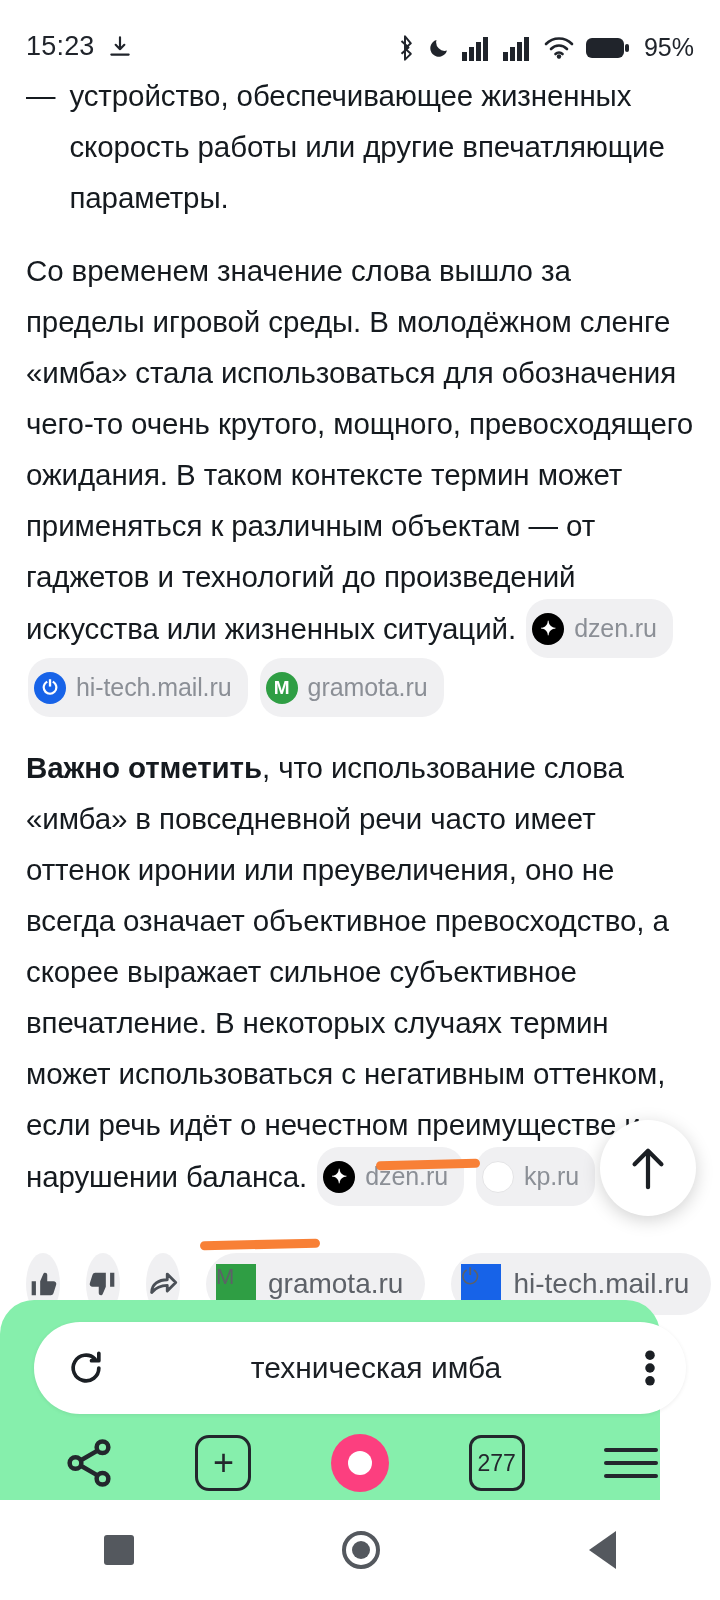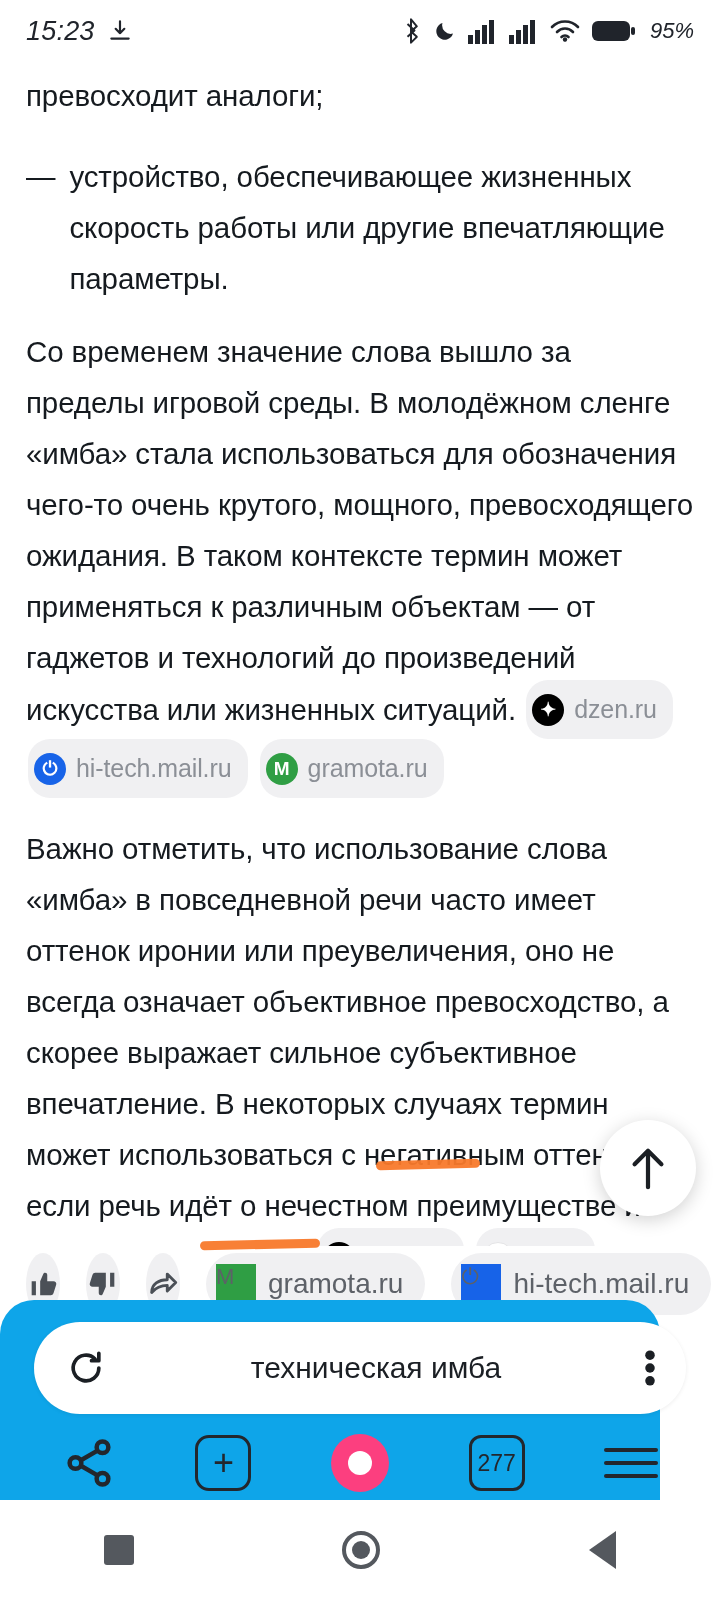--- a/index.html
+++ b/index.html
@@ -12,29 +12,28 @@
   #screen {
     position: relative;
     width: 720px; height: 1600px;
     background: #ffffff;
   }
 
   
   .statusbar {
     position: absolute; top: 0; left: 0;
     width: 720px; height: 62px;
-    display: flex; align-items: center;
+    display: flex; align-items: flex-end;
     padding: 0 26px;
     color: #1b1b1b;
-    font-style: italic;
   }
   .sb-left { display: flex; align-items: center; gap: 12px; }
   .sb-clock { font-size: 27px; letter-spacing: 0.2px; color: #20242b; }
   .sb-right { margin-left: auto; display: flex; align-items: center; gap: 11px; }
-  .sb-batt-text { font-size: 22px; color: #20242b; margin-left: 4px; }
+  .sb-batt-text { font-size: 25px; color: #20242b; margin-left: 4px; }
   .ico { display: inline-block; line-height: 0; }
 
   
   .content {
     position: absolute; top: 62px; left: 0;
     width: 720px; height: 1184px;
     padding: 8px 26px 0 26px;
     overflow: hidden;
   }
   .para {
@@ -43,21 +42,21 @@
     color: #151a1f;
     margin-bottom: 22px;
     letter-spacing: -0.1px;
   }
   .para.tight { margin-bottom: 30px; }
   .bullet {
     display: flex;
     gap: 14px;
   }
   .bullet .dash { flex: 0 0 auto; }
-  .bold { font-weight: normal; }
+  .bold { font-weight: bold; }
 
   
   .chip {
     display: inline-flex; align-items: center;
     gap: 10px;
     background: #f0f0f2;
     border-radius: 22px;
     padding: 4px 16px 4px 6px;
     font-size: 25px;
     color: #8b8f96;
@@ -124,21 +123,21 @@
     font-size: 28px;
     color: #5d6168;
     white-space: nowrap;
   }
   .chip-lg .favicon { width: 40px; height: 40px; font-size: 22px; }
 
   
   .browser-bottom {
     position: absolute; left: 0; bottom: 100px;
     width: 660px; height: 200px;
-    background: #0ea5e9;
+    background: #86efac;
     border-radius: 34px 34px 0 0;
   }
   .urlbar {
     position: absolute; left: 34px; top: 22px;
     width: 652px; height: 92px;
     background: #ffffff;
     border-radius: 46px;
     display: flex; align-items: center;
     padding: 0 30px;
     box-shadow: 0 1px 4px rgba(0,0,0,0.07);
@@ -254,21 +253,20 @@
           <rect x="1" y="3" width="38" height="20" rx="6" fill="#20242b"></rect>
           <rect x="40" y="9" width="4" height="8" rx="2" fill="#20242b"></rect>
         </svg>
       </span>
       <span class="sb-batt-text">95%</span>
     </div>
   </div>
 
   <div class="content">
 
-    <div class="para tight">превосходит аналоги;</div>
 
     <div class="para bullet">
       <span class="dash">—</span>
       <span>устройство, обеспечивающее жизненных скорость работы или другие впечатляющие параметры.</span>
     </div>
 
     <div class="para">
       <span>Со временем значение слова вышло за пределы игровой среды. В молодёжном сленге «имба» стала использоваться для обозначения чего-то очень крутого, мощного, превосходящего ожидания. В таком контексте термин может применяться к различным объектам — от гаджетов и технологий до произведений искусства или жизненных ситуаций.</span>
       <span class="chip">
         <span class="favicon fav-dzen">✦</span>

